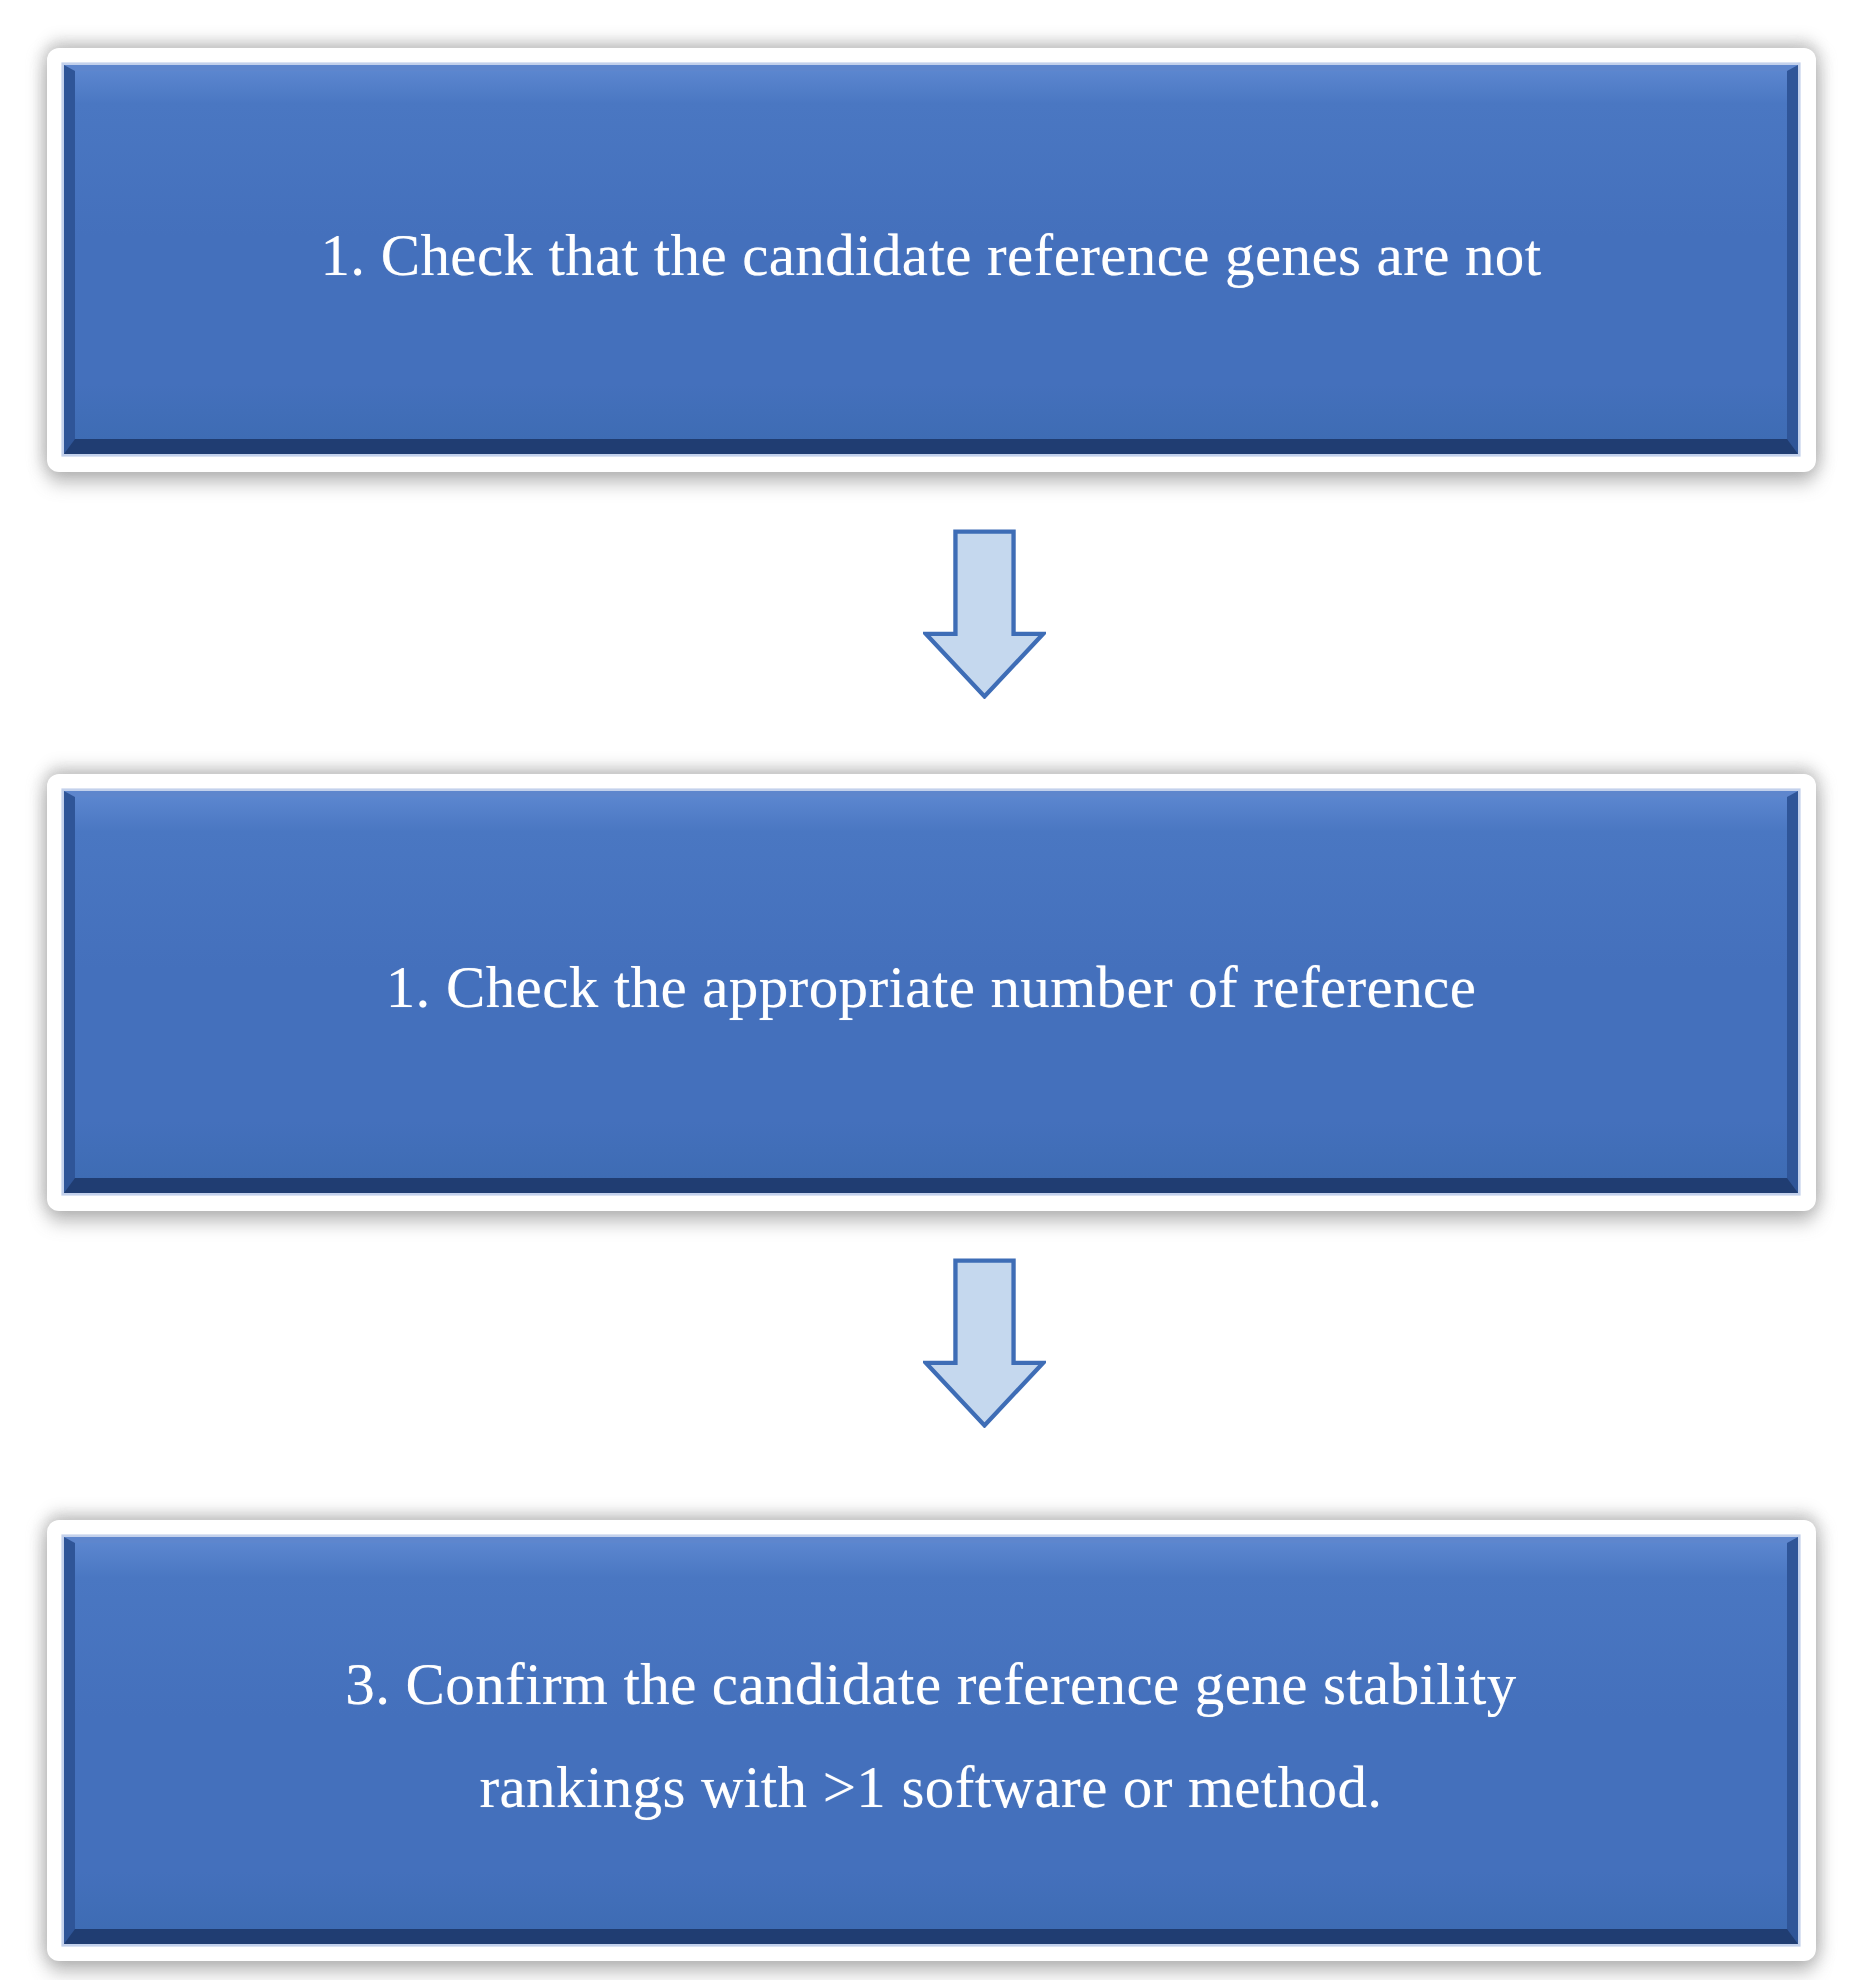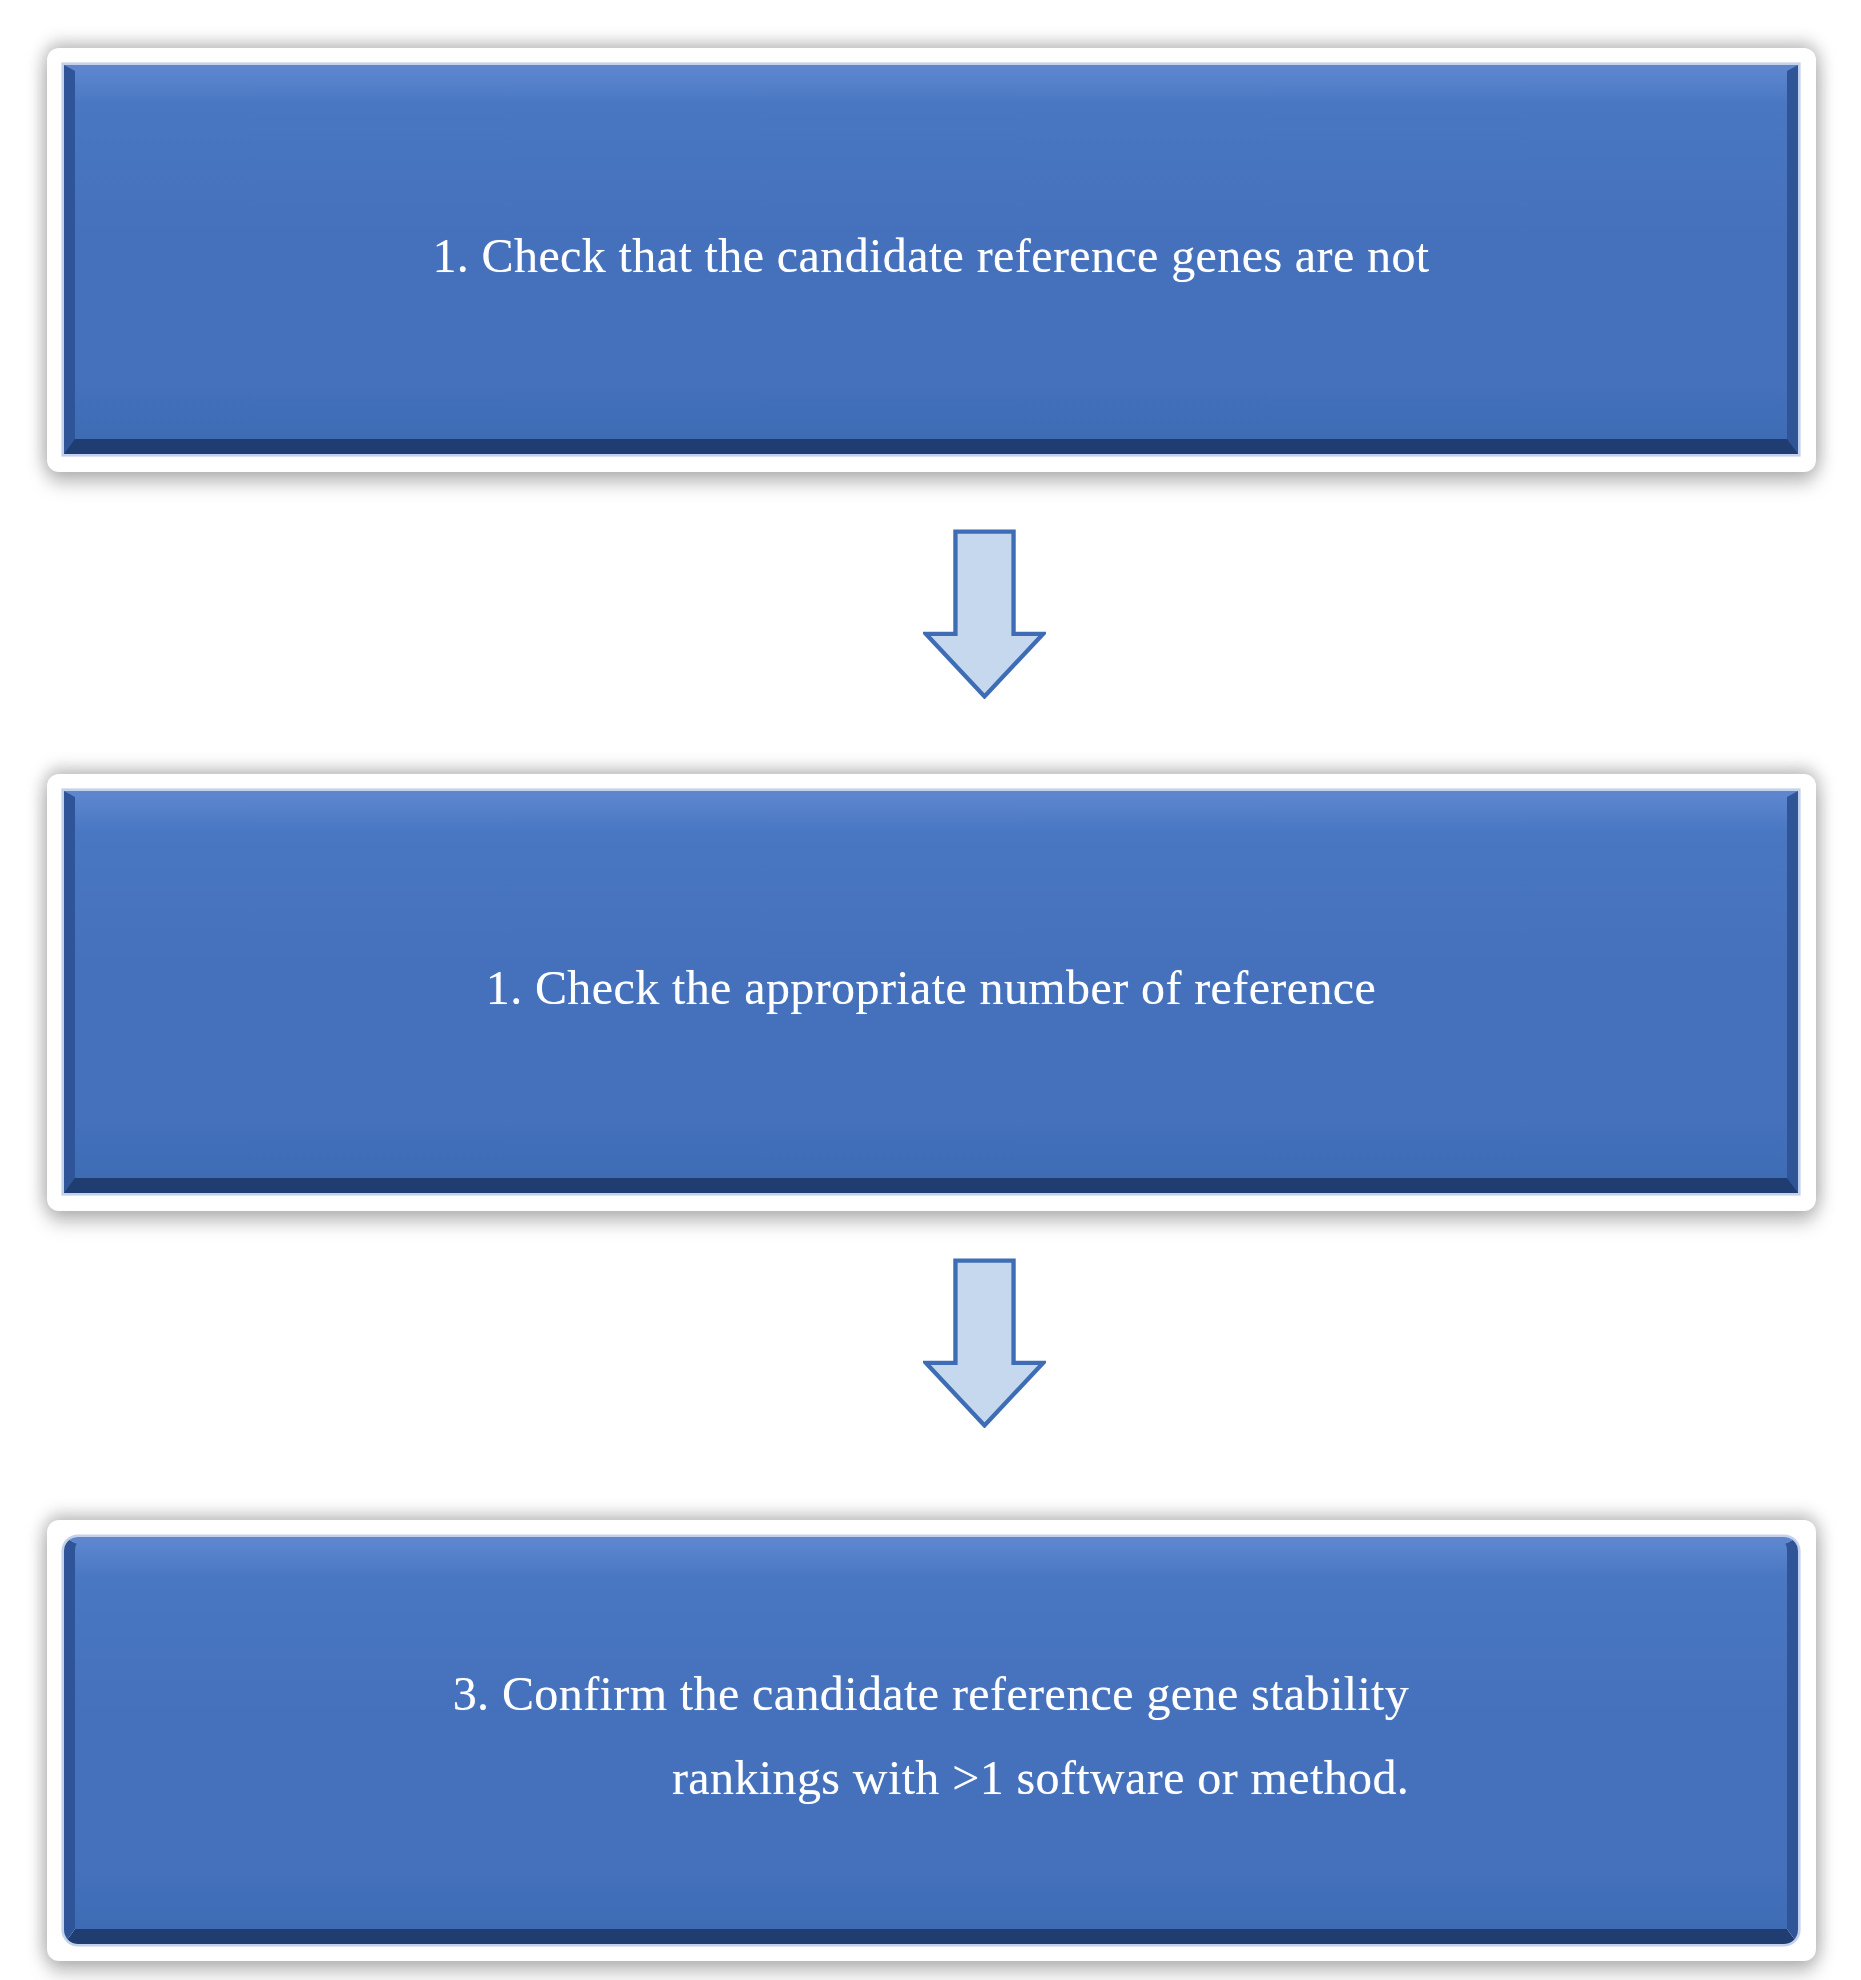--- a/index.html
+++ b/index.html
@@ -42,26 +42,26 @@
     background: linear-gradient(180deg,
       #5b86cf 0%, #4a77c2 9%,
       #4470bc 45%, #4470bc 85%,
       #3e6cb4 100%);
     display: flex;
     align-items: center;
     justify-content: center;
   }
   .h-step1 { height: 389px; }
   .h-step2 { height: 402px; }
-  .h-step3 { height: 407px; border-radius: 14px; }
+  .h-step3 { height: 407px; }
   .step-text {
     color: #ffffff;
-    font-size: 48px;
+    font-size: 59px;
     line-height: 1.74;
-    text-align: right;
+    text-align: center;
     letter-spacing: 0.4px;
     text-shadow: 0 0 0.9px rgba(255,255,255,0.5);
   }
   .arrow-wrap {
     transform: translateX(53px);
     line-height: 0;
   }
   .arrow-gap-1 { margin: 57px 0 75px; }
   .arrow-gap-2 { margin: 47px 0 92px; }
 </style>

